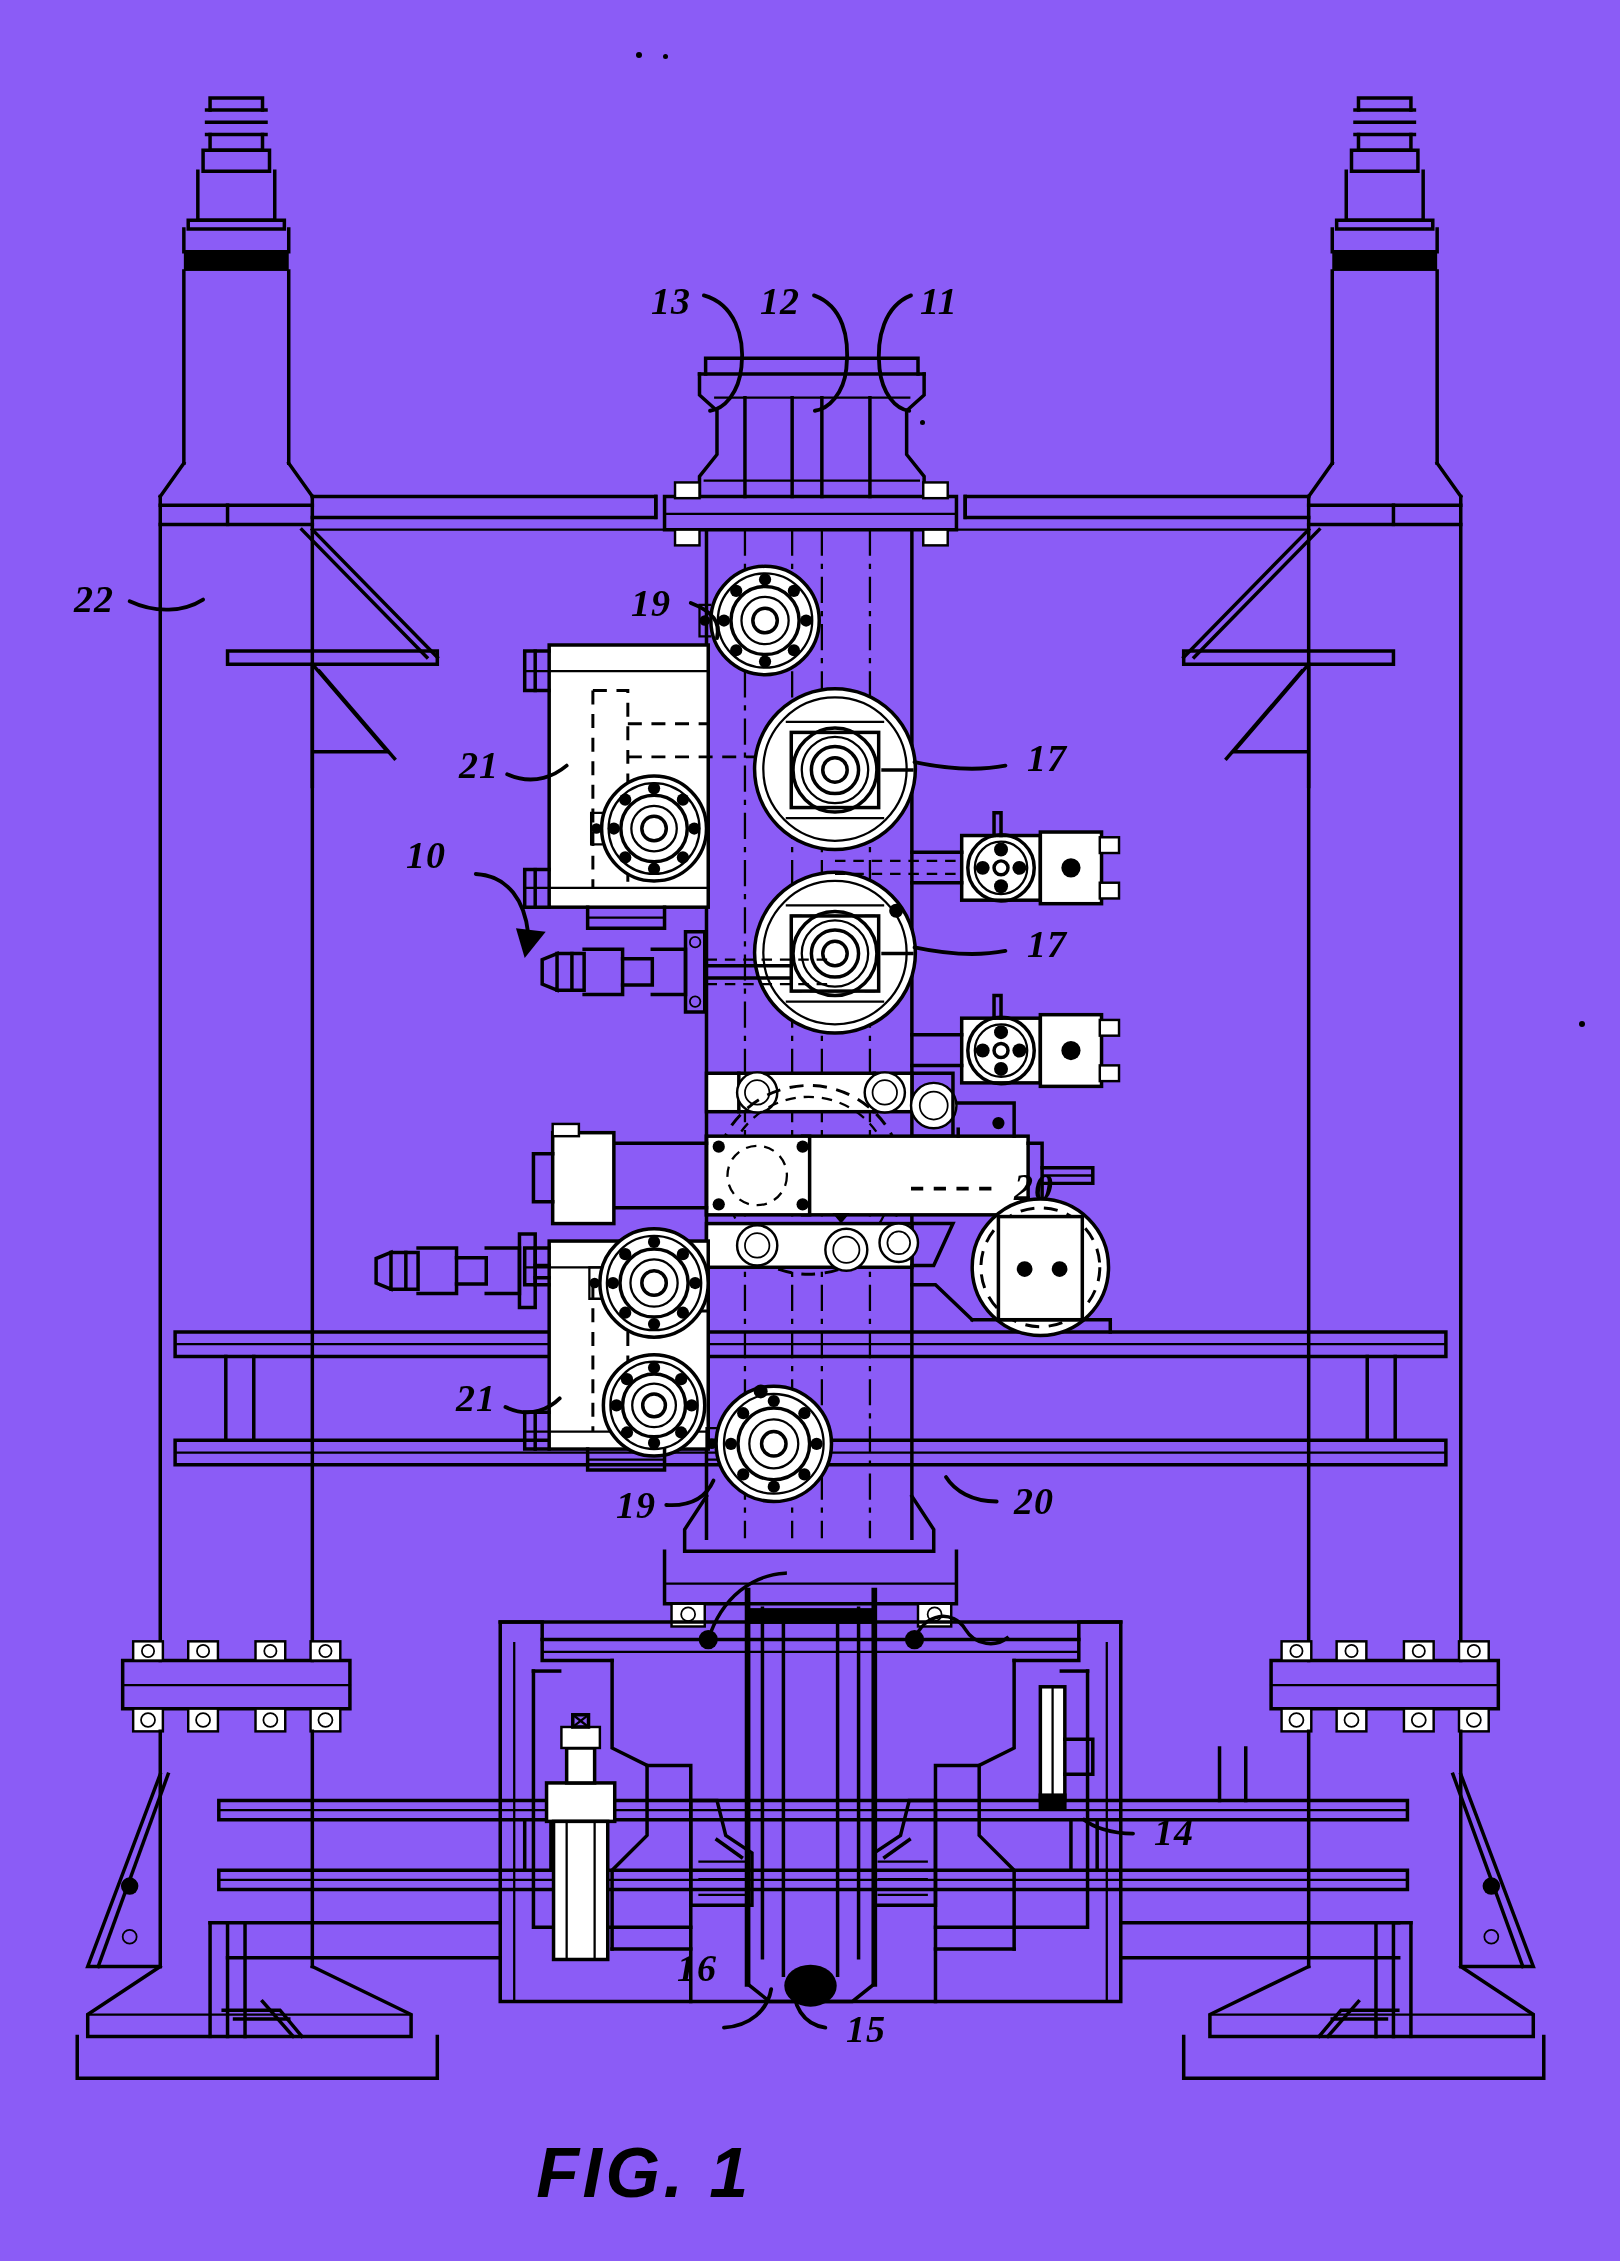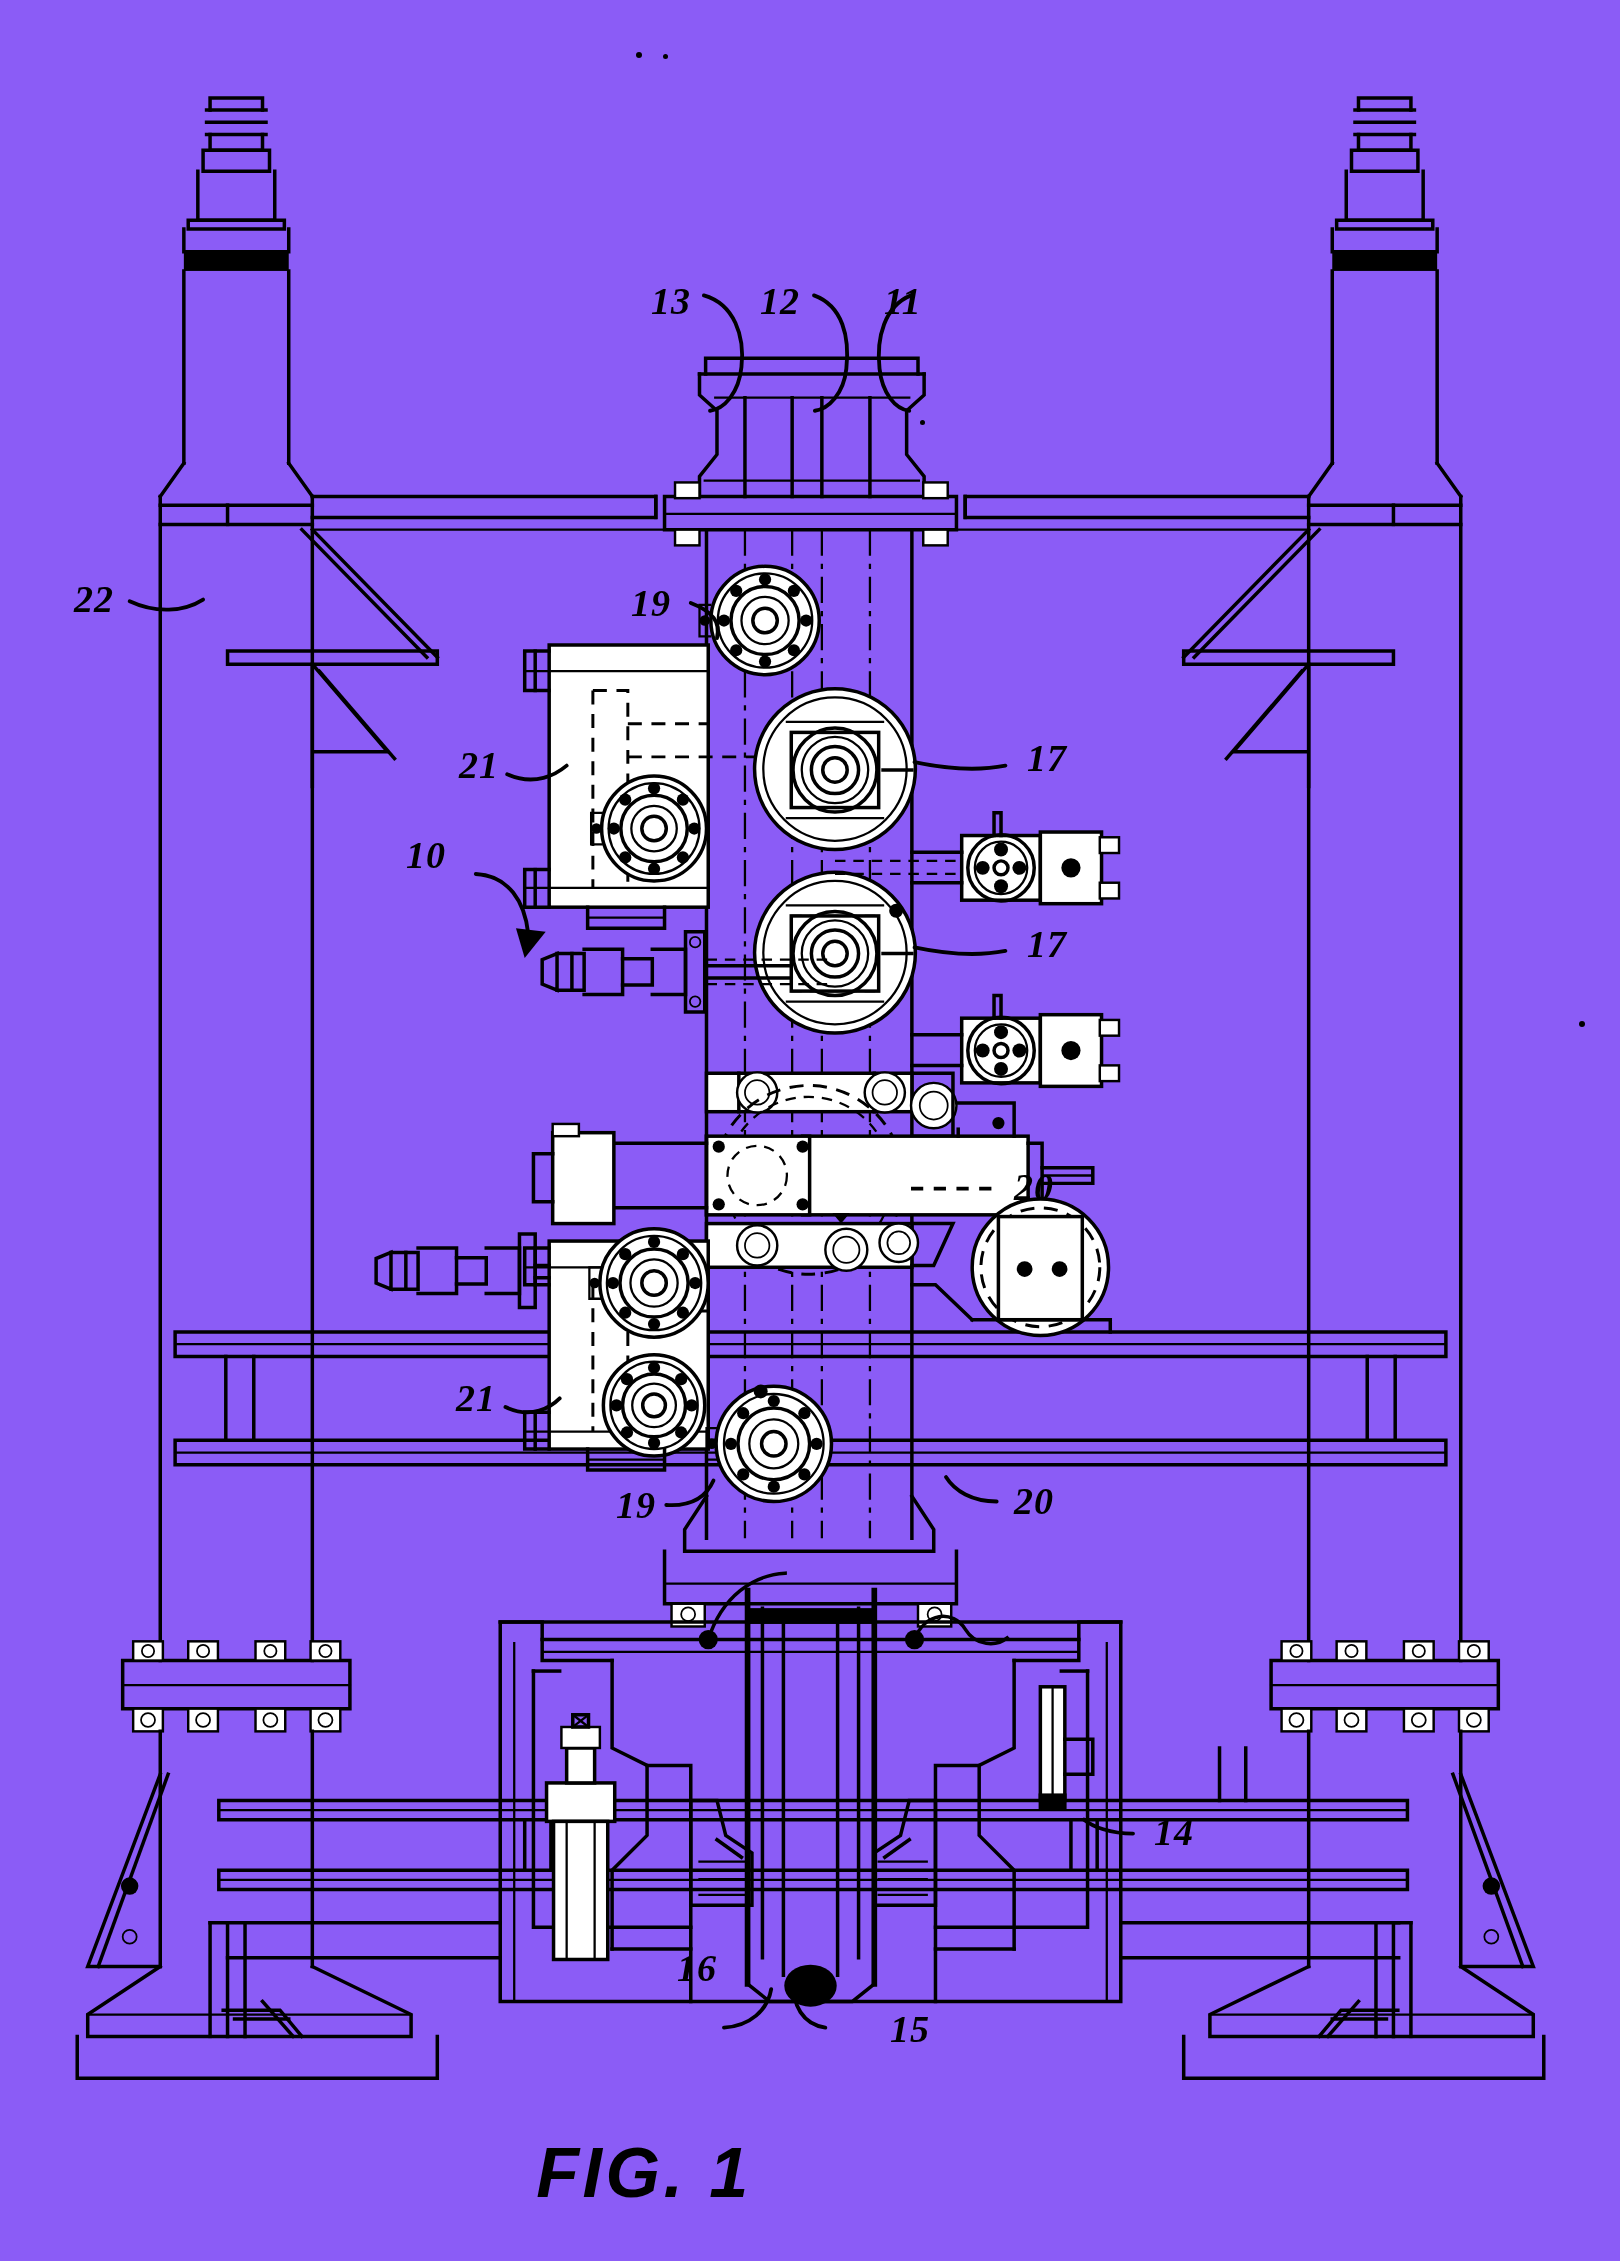--- a/index.html
+++ b/index.html
@@ -614,34 +614,34 @@
 
       <path class="leader" d="M828 2320 C 858 2318 878 2300 882 2276"></path>
 
       <path class="leader" d="M944 2320 C 918 2316 906 2294 908 2268"></path>
     </g>
 
   </svg>
 
   <div class="ref-label" style="left:651px; top:282px;">13</div>
   <div class="ref-label" style="left:760px; top:282px;">12</div>
-  <div class="ref-label" style="left:884px; top:282px;">11</div>
+  <div class="ref-label" style="left:920px; top:282px;">11</div>
   <div class="ref-label" style="left:74px; top:580px;">22</div>
   <div class="ref-label" style="left:631px; top:584px;">19</div>
   <div class="ref-label" style="left:459px; top:746px;">21</div>
   <div class="ref-label" style="left:1027px; top:739px;">17</div>
   <div class="ref-label" style="left:406px; top:836px;">10</div>
   <div class="ref-label" style="left:1027px; top:925px;">17</div>
   <div class="ref-label" style="left:1014px; top:1168px;">20</div>
   <div class="ref-label" style="left:456px; top:1379px;">21</div>
   <div class="ref-label" style="left:616px; top:1486px;">19</div>
   <div class="ref-label" style="left:1014px; top:1482px;">20</div>
   <div class="ref-label" style="left:1154px; top:1813px;">14</div>
   <div class="ref-label" style="left:677px; top:1949px;">16</div>
-  <div class="ref-label" style="left:846px; top:2010px;margin-left:44px;">15</div>
+  <div class="ref-label" style="left:846px; top:2010px;">15</div>
 
   <div class="speck" style="left:636px; top:52px; width:6.1px; height:6.1px;"></div>
   <div class="speck" style="left:663px; top:54px; width:5.2px; height:5.2px;"></div>
   <div class="speck" style="left:1579px; top:1021px; width:6.1px; height:6.1px;"></div>
   <div class="speck" style="left:920px; top:420px; width:5.2px; height:5.2px;"></div>
 
   <div id="fig-caption">FIG. 1</div>
 
 </div>
 

